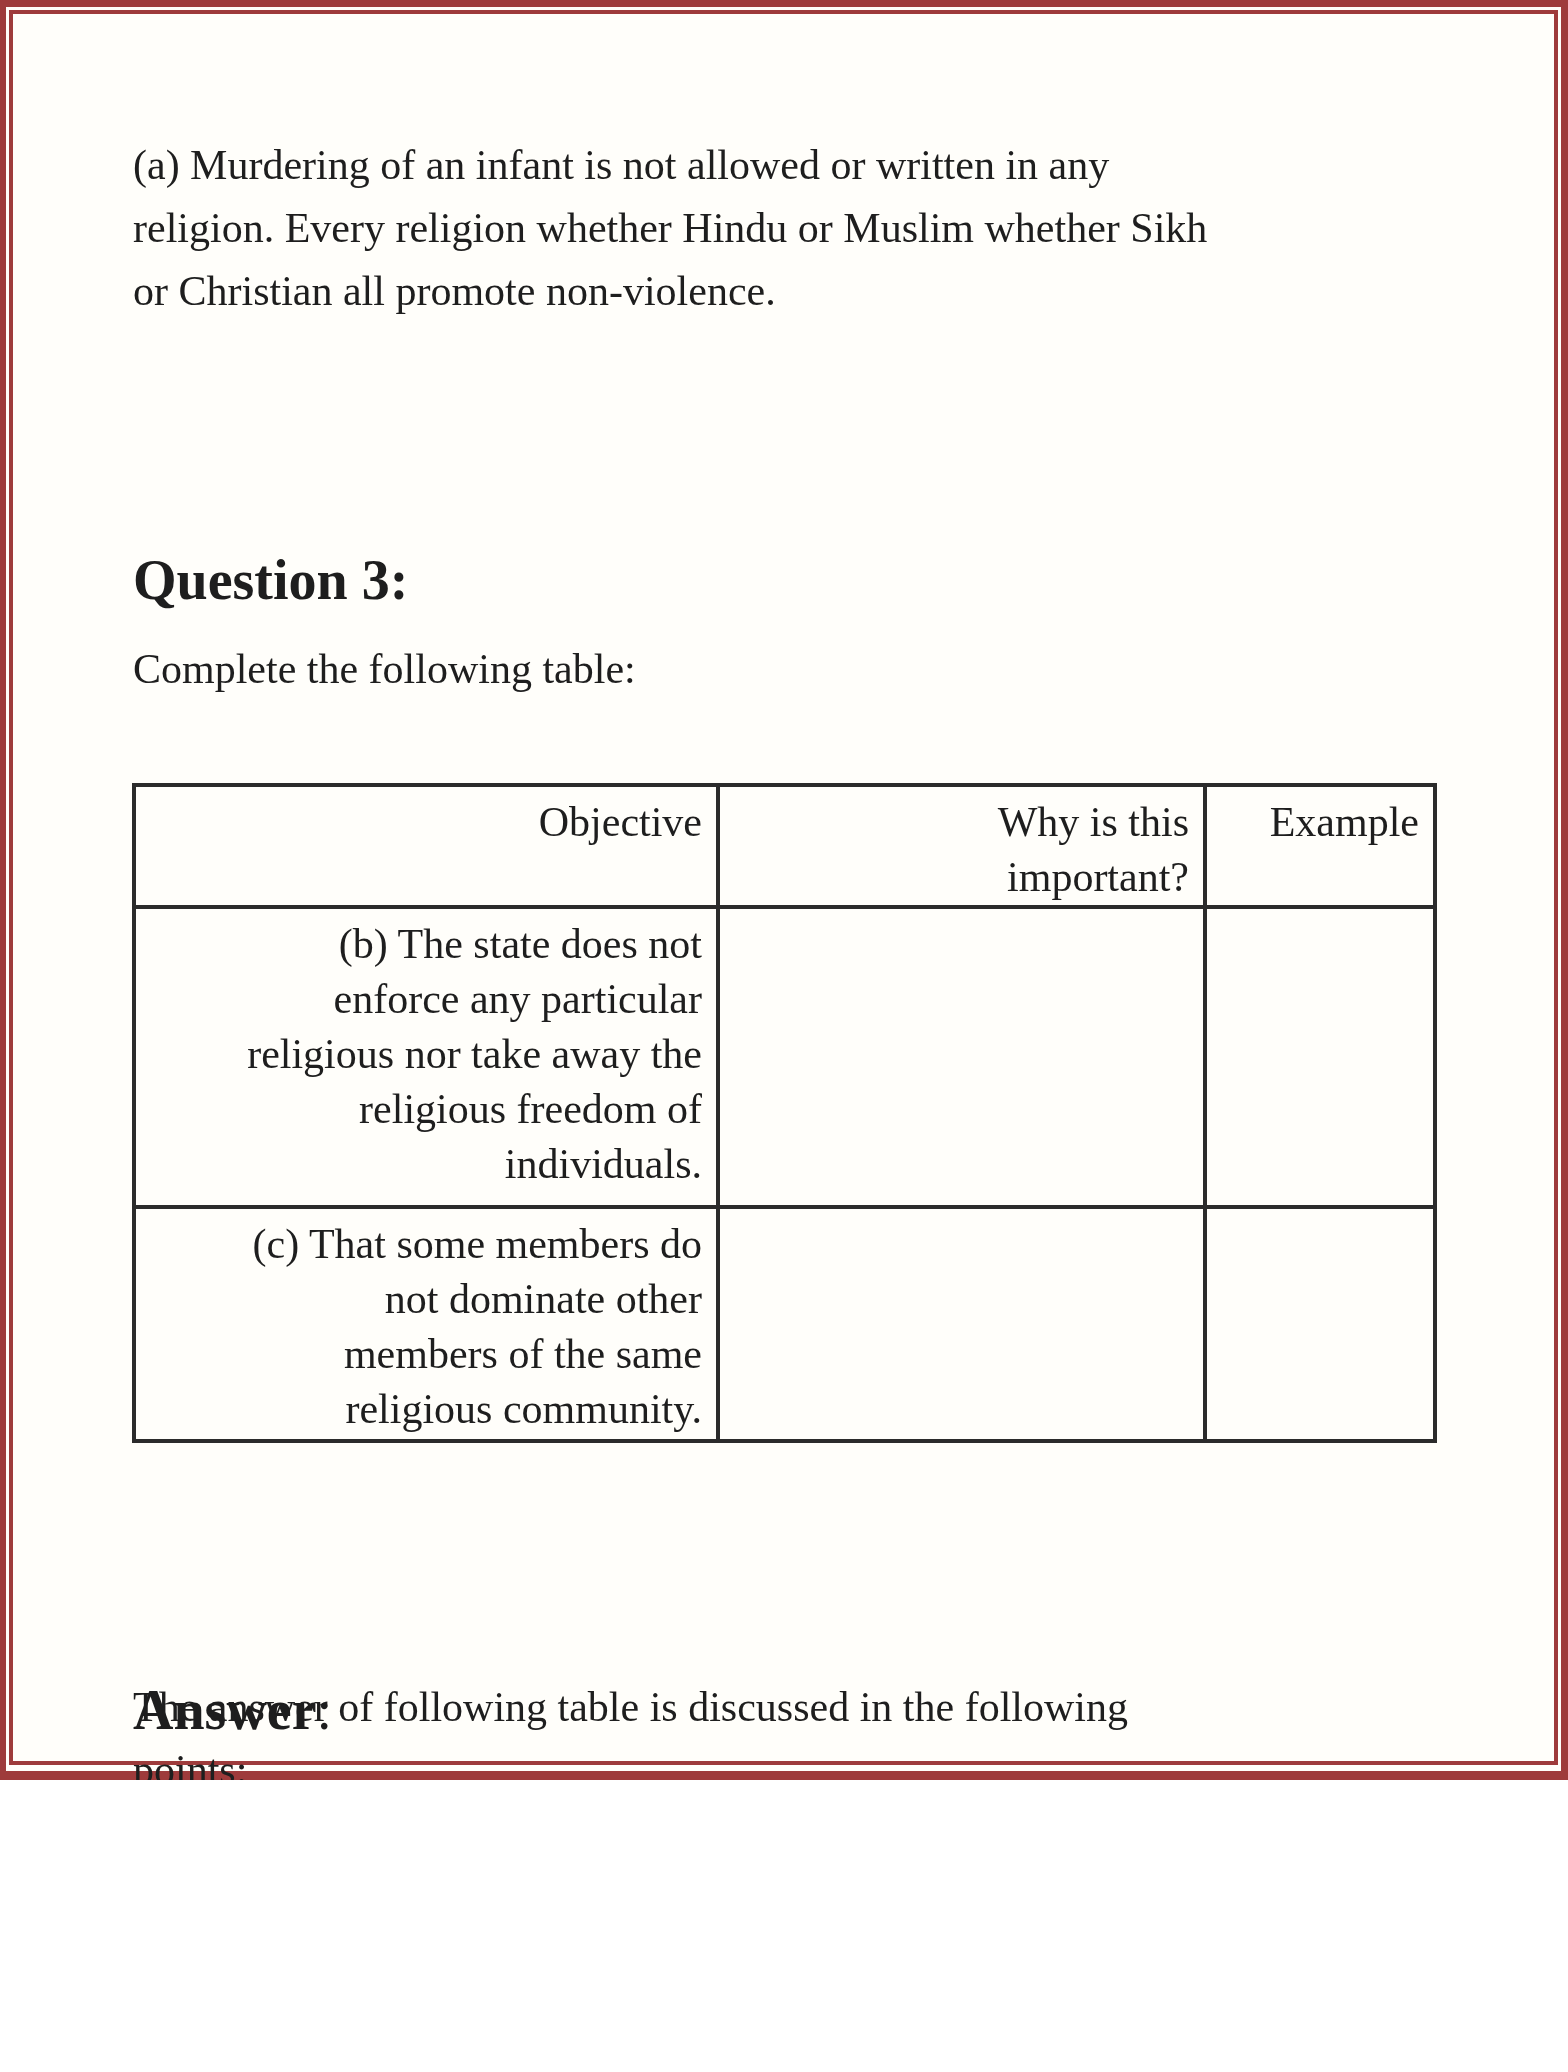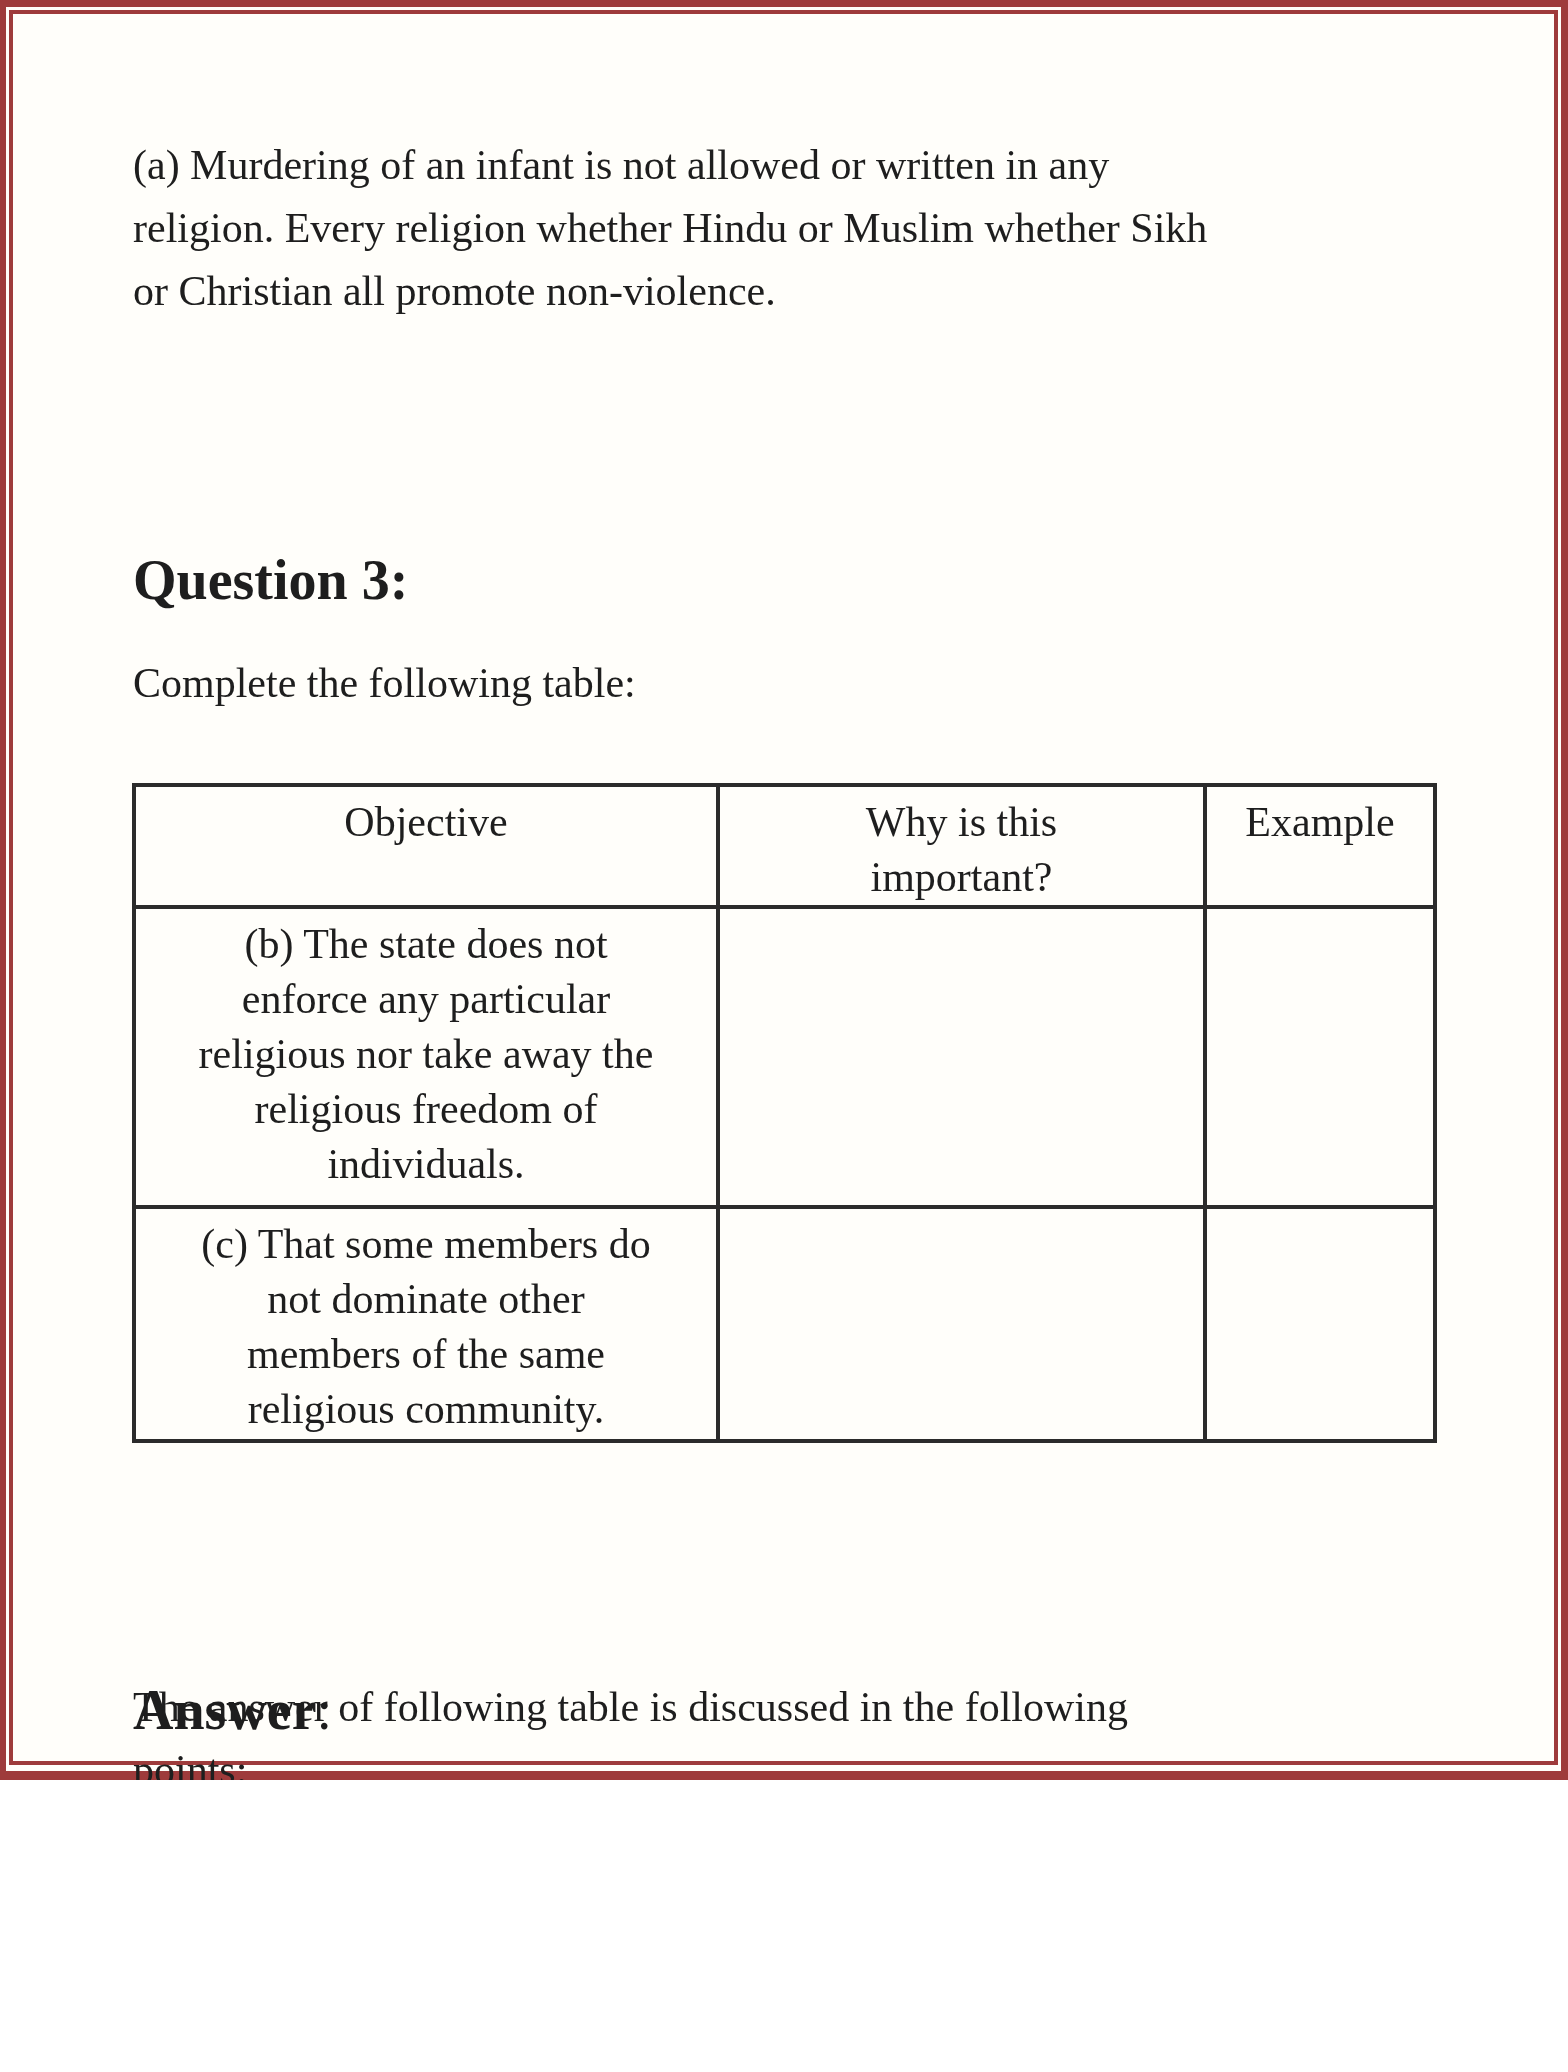--- a/index.html
+++ b/index.html
@@ -58,21 +58,21 @@
     position: absolute;
     left: 132px;
     top: 783px;
     width: 1301px;
     border-collapse: collapse;
     table-layout: fixed;
   }
   .qtable th, .qtable td {
     border: 4px solid var(--rule);
     vertical-align: top;
-    text-align: center;
+    text-align: right;
     font-weight: normal;
     font-size: 42px;
     line-height: 55px;
     padding: 8px 14px 0 14px;
     white-space: pre-line;
     overflow: hidden;
   }
   .qtable tr.r-head  { height: 120px; }
   .qtable tr.r-a     { height: 160px; }
   .qtable tr.r-b     { height: 300px; }
@@ -86,21 +86,21 @@
   <div class="frame-outer"></div>
   <div class="frame-inner"></div>
 
   <div class="txt" style="top:134px">(a) Murdering of an infant is not allowed or written in any
 religion. Every religion whether Hindu or Muslim whether Sikh
 or Christian all promote non-violence.</div>
 
 
   <div class="heading" style="top:552px">Question 3:</div>
 
-  <div class="txt" style="top:652px">Complete the following table:</div>
+  <div class="txt" style="top:638px">Complete the following table:</div>
 
   <table class="qtable">
     <colgroup>
       <col style="width:584px">
       <col style="width:487px">
       <col style="width:230px">
     </colgroup>
     <tbody>
       <tr class="r-head">
         <th>Objective</th>

